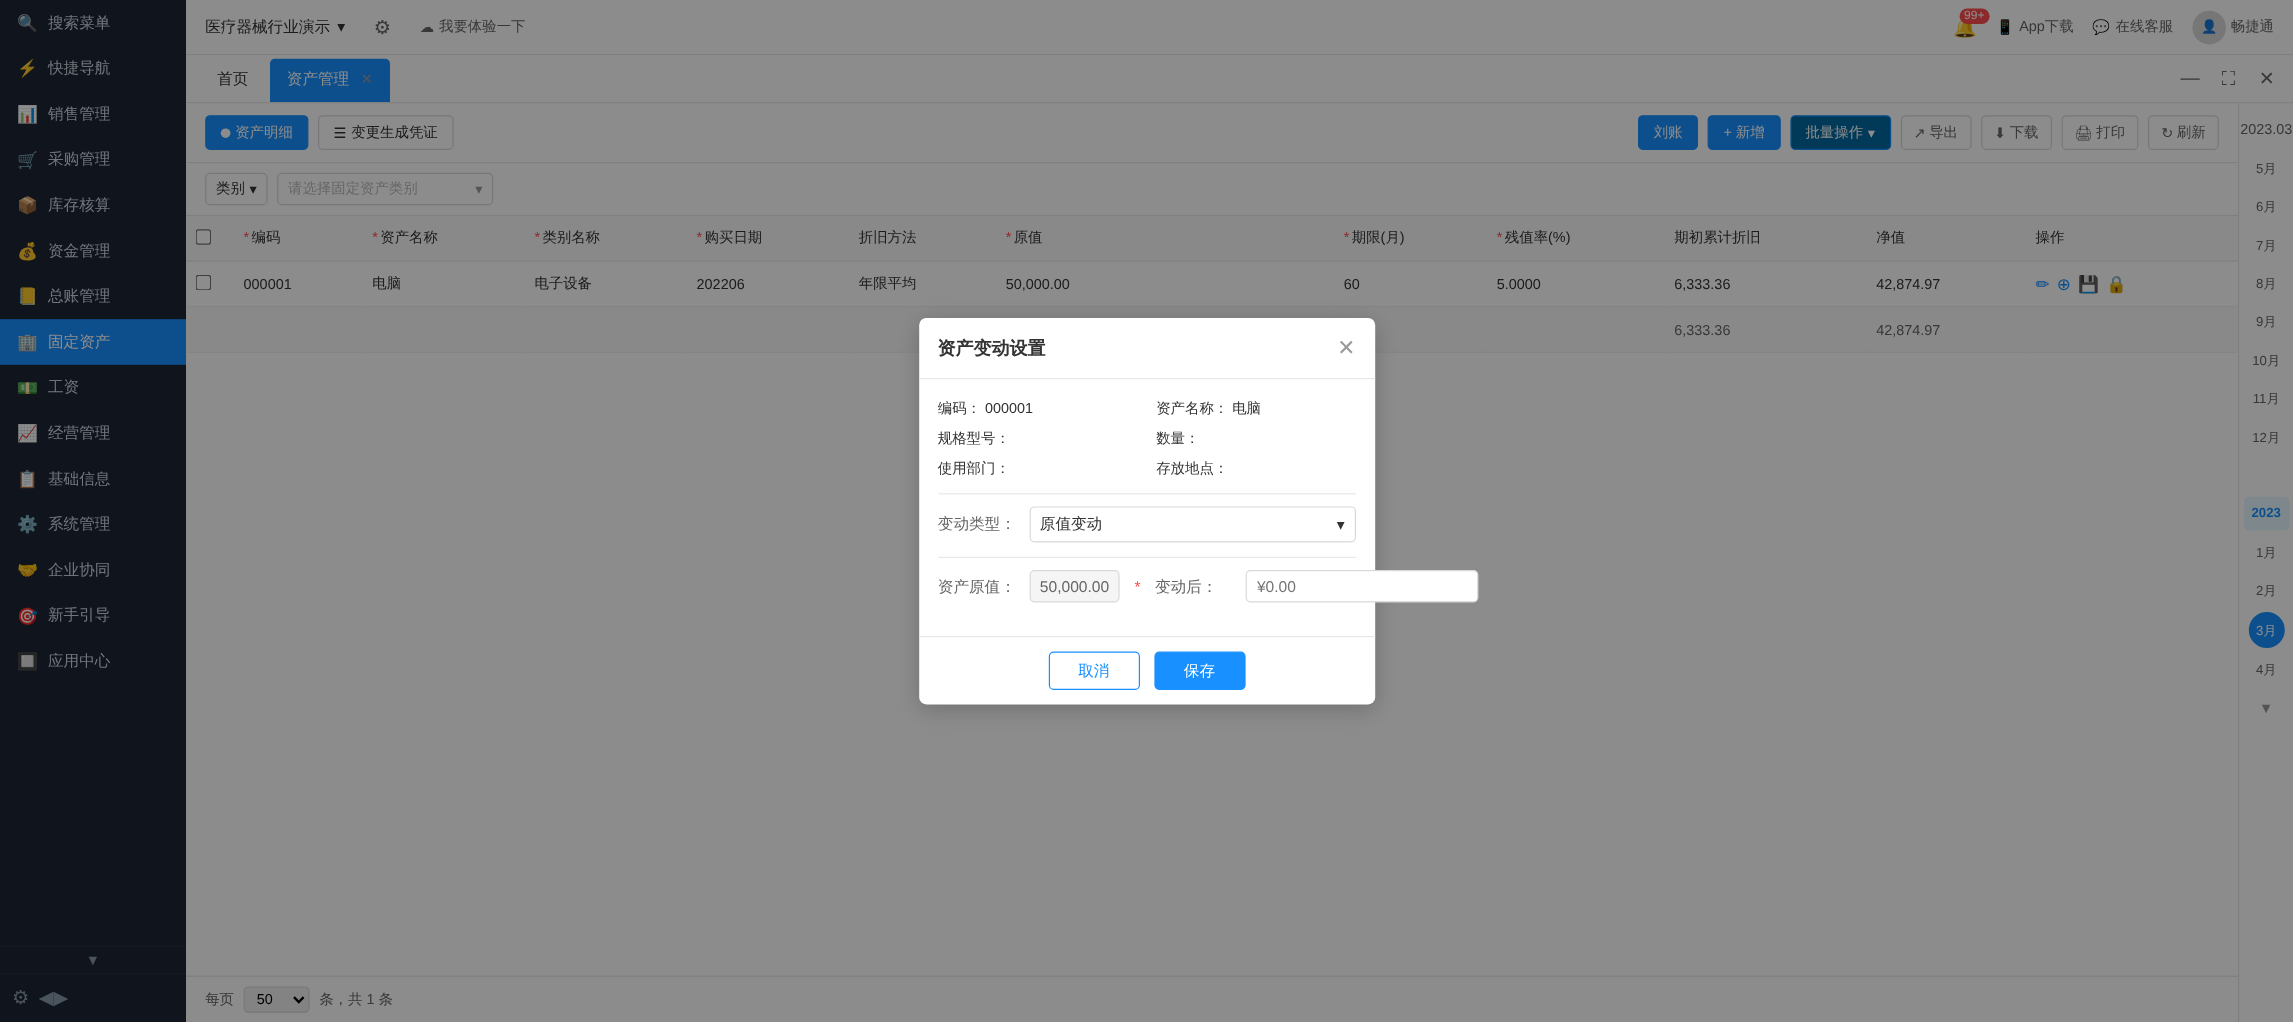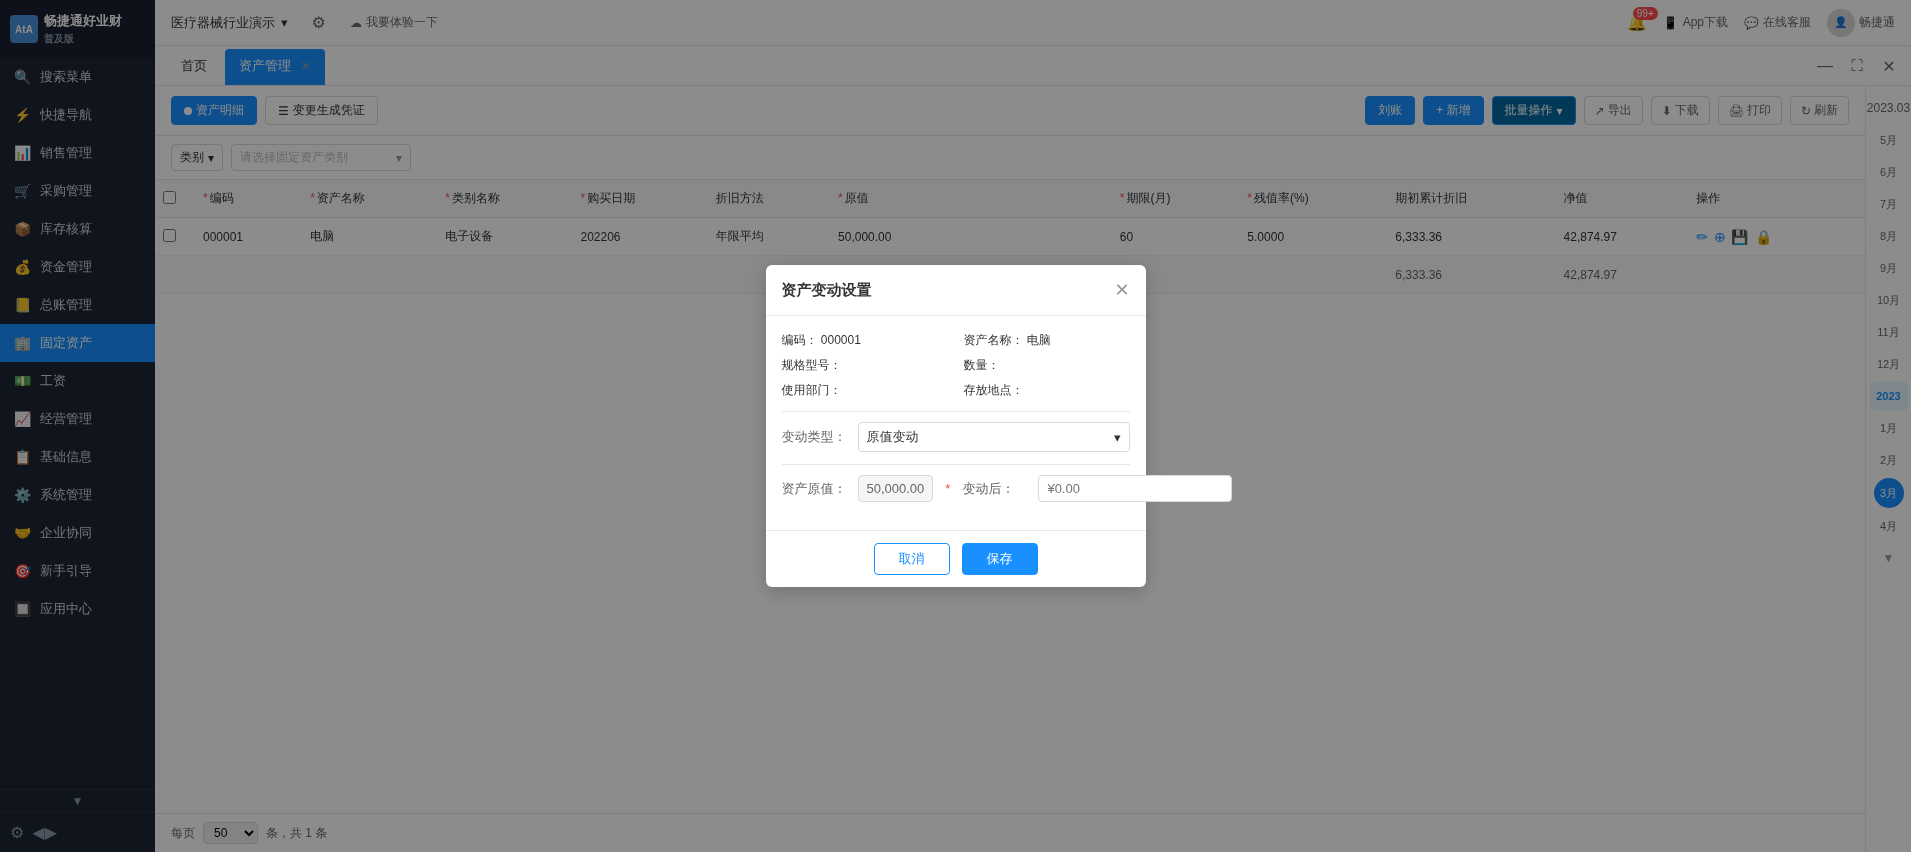--- a/index.html
+++ b/index.html
@@ -109,27 +109,20 @@
     .win-ctrl { width: 28px; height: 28px; display: flex; align-items: center; justify-content: center; cursor: pointer; color: #666; font-size: 16px; border-radius: 4px; }
 
     .content-wrapper { flex: 1; display: flex; overflow: hidden; position: relative; }
   </style>
 </head>
 <body>
 
 <div class="app-container">
 
   <div class="sidebar">
-    <div class="sidebar-logo">
-      <div class="logo-icon">AtA</div>
-      <div>
-        <div>畅捷通好业财</div>
-        <div class="sidebar-edition">普及版</div>
-      </div>
-    </div>
     <div class="sidebar-scroll">
       <div class="sidebar-item">
         <span class="item-icon">🔍</span>
         <span>搜索菜单</span>
       </div>
       <div class="sidebar-item">
         <span class="item-icon">⚡</span>
         <span>快捷导航</span>
       </div>
       <div class="sidebar-item">
@@ -368,21 +361,21 @@
       <div class="right-sidebar">
         <div class="timeline-item" style="font-size:12px;color:#666; writing-mode:horizontal-tb;">2023.03</div>
         <div class="timeline-item">5月</div>
         <div class="timeline-item">6月</div>
         <div class="timeline-item">7月</div>
         <div class="timeline-item">8月</div>
         <div class="timeline-item">9月</div>
         <div class="timeline-item">10月</div>
         <div class="timeline-item">11月</div>
         <div class="timeline-item">12月</div>
-        <div class="timeline-item highlight" style="background:#e6f7ff; color:#1890ff; font-weight:bold; font-size:11px;">2023</div>
+        <div class="timeline-item highlight" style="background:#e6f7ff; color:#1890ff; font-weight:bold; font-size:11px;margin-top:32px;">2023</div>
         <div class="timeline-item">1月</div>
         <div class="timeline-item">2月</div>
         <div class="timeline-item active" style="background:#1890ff; color:#fff; border-radius:50%; width:30px; height:30px;">3月</div>
         <div class="timeline-item">4月</div>
         <div class="timeline-item" style="color:#999; font-size:12px;">▼</div>
       </div>
     </div>
   </div>
 </div>
 

